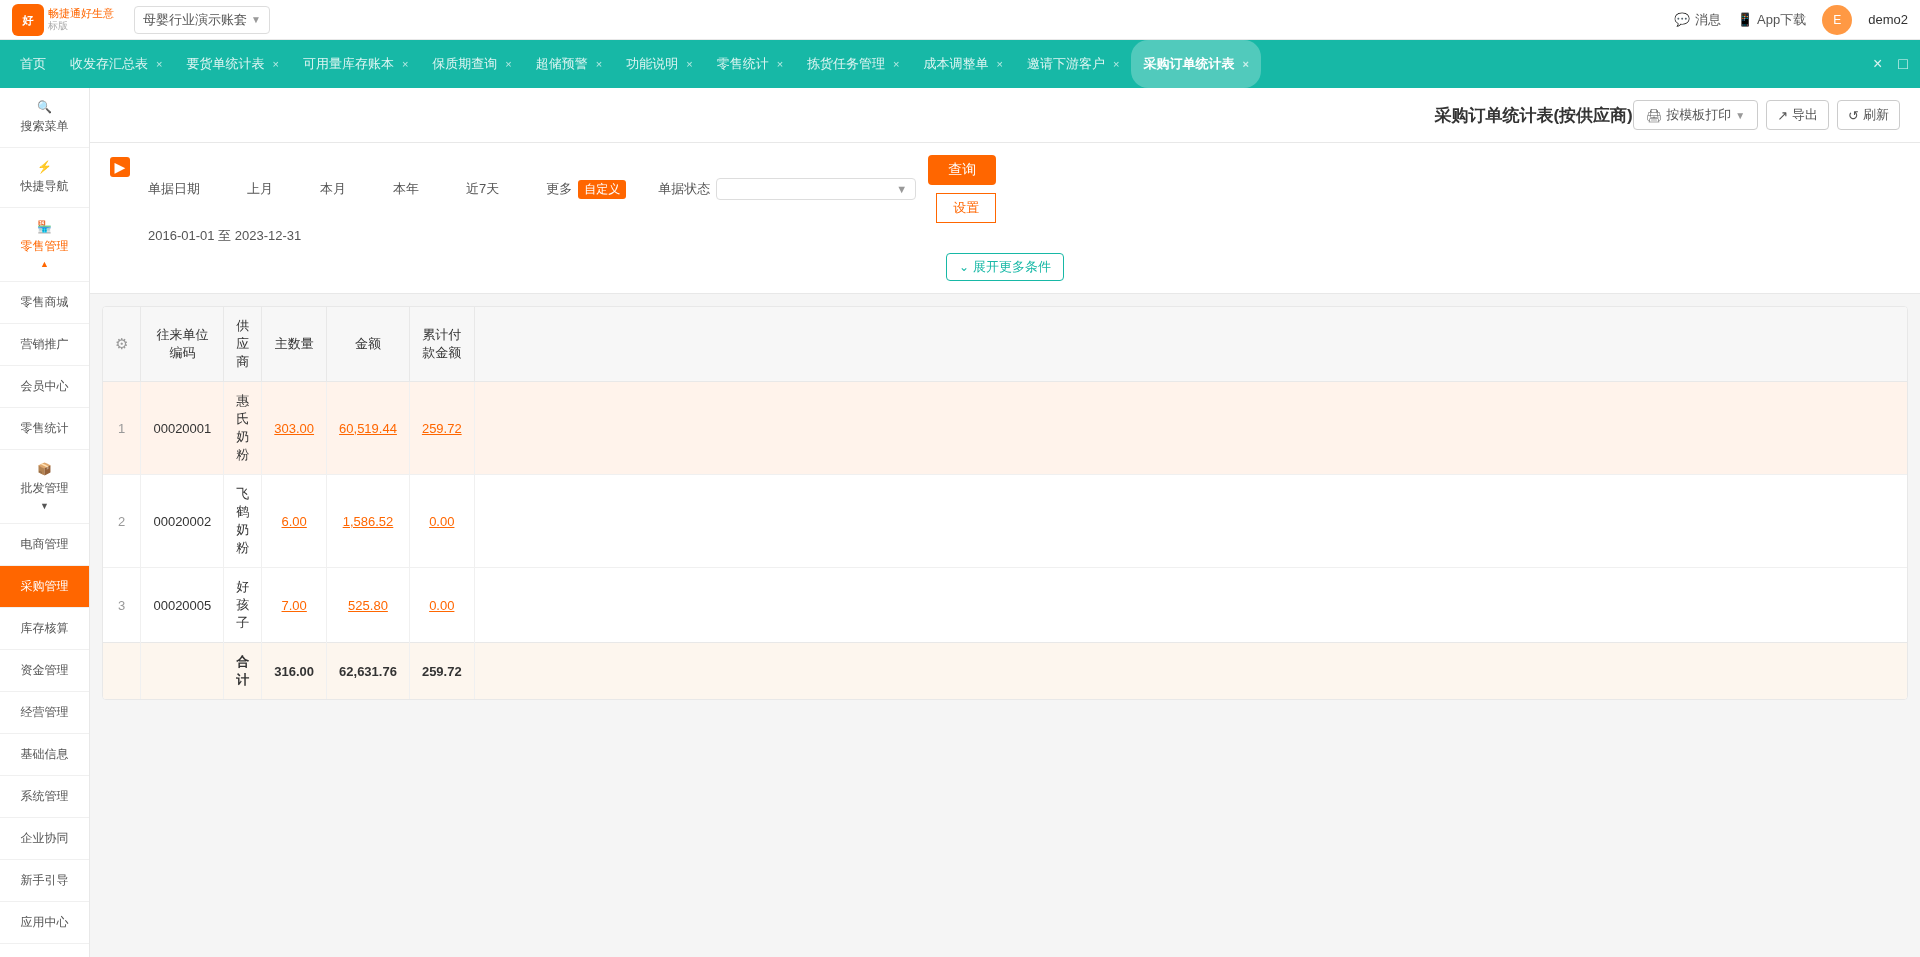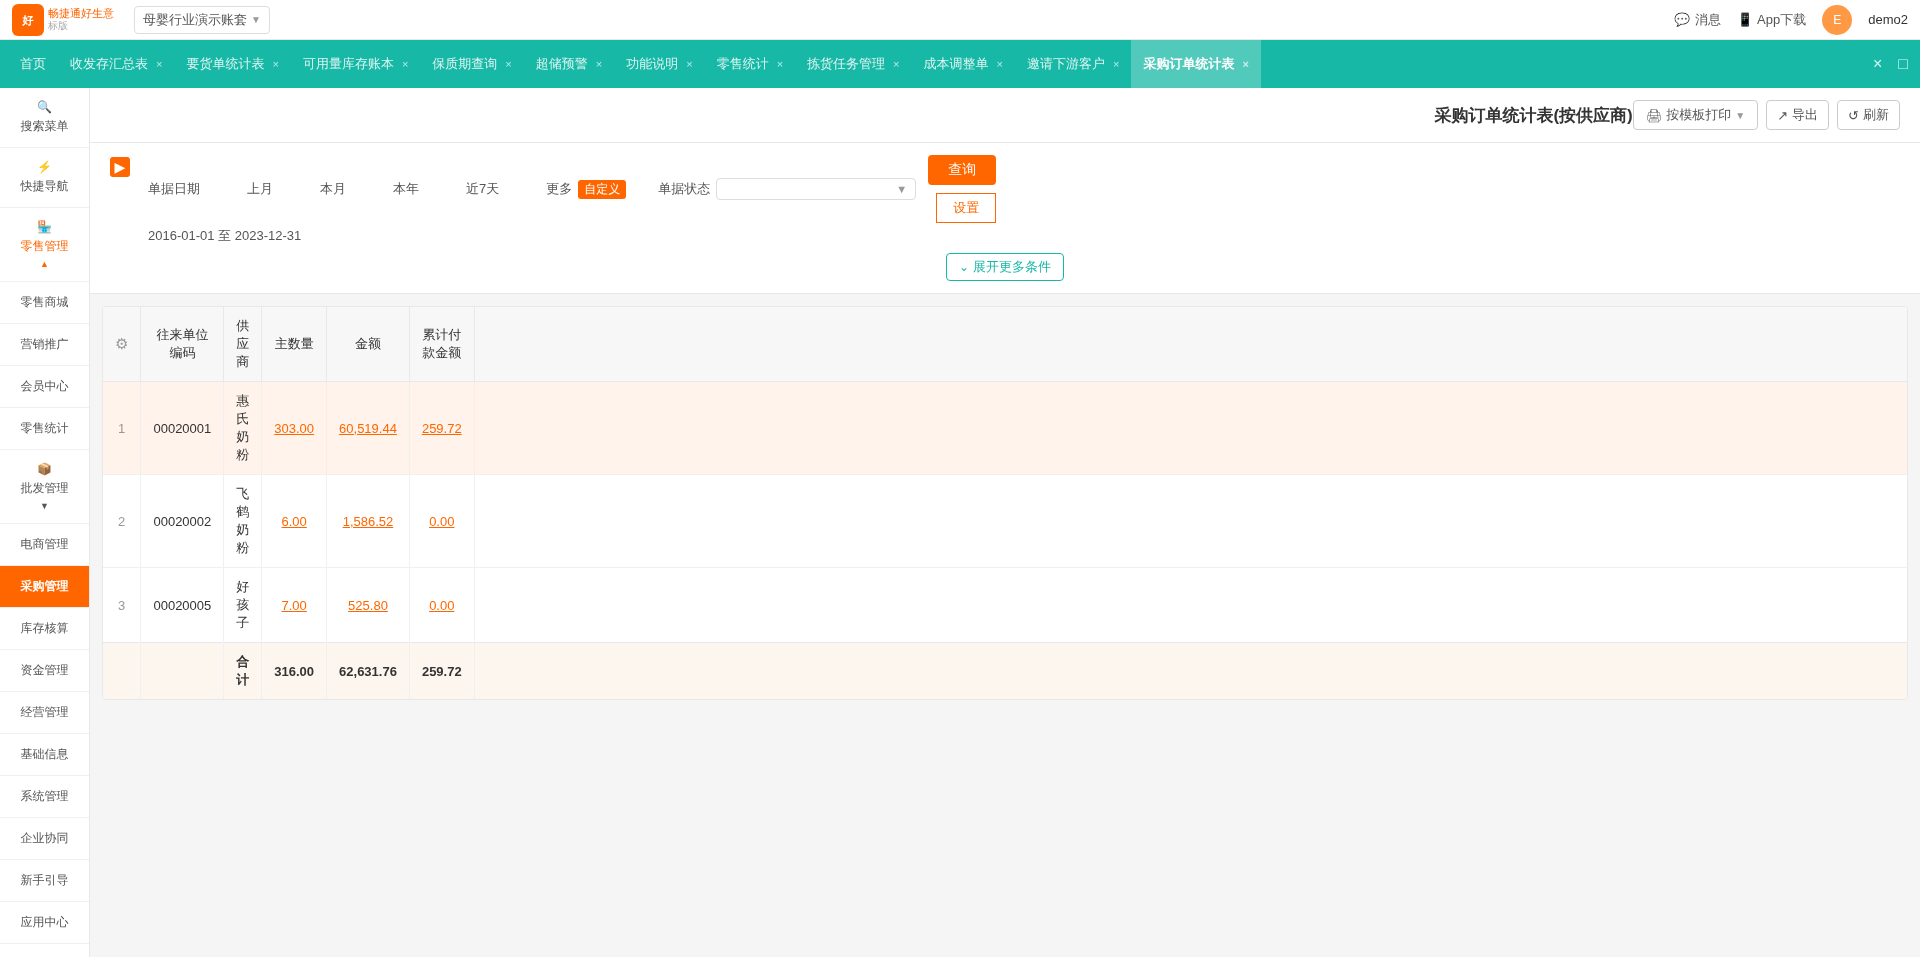--- a/index.html
+++ b/index.html
@@ -12,30 +12,30 @@
     .logo-icon { width: 32px; height: 32px; background: #ff6600; border-radius: 6px; display: flex; align-items: center; justify-content: center; color: white; font-size: 12px; font-weight: bold; }
     .logo-text { font-size: 11px; color: #ff6600; line-height: 1.2; }
     .workspace-selector { display: flex; align-items: center; gap: 4px; color: #555; font-size: 13px; cursor: pointer; padding: 4px 8px; border: 1px solid #ddd; border-radius: 4px; background: #fff; margin-left: 12px; }
     .top-bar-right { display: flex; align-items: center; gap: 16px; }
     .top-btn { display: flex; align-items: center; gap: 4px; color: #555; font-size: 13px; cursor: pointer; }
     .user-avatar { width: 30px; height: 30px; border-radius: 50%; background: #ff9944; display: flex; align-items: center; justify-content: center; color: white; font-size: 13px; overflow: hidden; }
 
     
     .nav-tabs { display: flex; align-items: center; background: #17b8a6; height: 48px; padding: 0 8px; overflow: hidden; }
     .nav-tab { display: flex; align-items: center; gap: 4px; padding: 0 12px; height: 100%; color: rgba(255,255,255,0.85); font-size: 13px; cursor: pointer; white-space: nowrap; position: relative; }
-    .nav-tab.active { background: rgba(255,255,255,0.25); color: #fff; font-weight: bold; }
+    .nav-tab.active { background: rgba(255,255,255,0.25); color: #fff; font-weight: bold; border-radius: 17px; }
     .nav-tab .close-x { font-size: 11px; color: rgba(255,255,255,0.7); margin-left: 4px; }
     .nav-right-btns { margin-left: auto; display: flex; align-items: center; gap: 8px; }
     .nav-right-btn { color: rgba(255,255,255,0.85); cursor: pointer; font-size: 16px; padding: 0 4px; }
 
     
     .layout { display: flex; height: calc(957px - 80px); }
     .sidebar { width: 90px; background: #fff; border-right: 1px solid #e8e8e8; overflow-y: auto; flex-shrink: 0; }
     .sidebar-item { display: flex; flex-direction: column; align-items: center; justify-content: center; padding: 12px 4px; cursor: pointer; color: #555; font-size: 12px; text-align: center; border-bottom: 1px solid #f0f0f0; gap: 4px; }
-    .sidebar-item.active { background: #ff6600; color: #fff; font-weight: bold; }
+    .sidebar-item.active { background: #ff6600; color: #fff; }
 
     
     .main-content { flex: 1; background: #f5f5f5; overflow: auto; padding: 0; }
     .page-header { background: #fff; padding: 12px 20px; border-bottom: 1px solid #e8e8e8; display: flex; align-items: center; justify-content: flex-end; }
     .page-title { font-size: 17px; color: #333; font-weight: bold; }
     .page-header-actions { display: flex; align-items: center; gap: 8px; }
     .btn-print { display: flex; align-items: center; gap: 4px; padding: 5px 12px; border: 1px solid #ccc; border-radius: 4px; background: #fff; cursor: pointer; font-size: 13px; color: #555; }
     .btn-export { display: flex; align-items: center; gap: 4px; padding: 5px 10px; border: 1px solid #ccc; border-radius: 4px; background: #fff; cursor: pointer; font-size: 13px; color: #555; }
     .btn-refresh { display: flex; align-items: center; gap: 4px; padding: 5px 10px; border: 1px solid #ccc; border-radius: 4px; background: #fff; cursor: pointer; font-size: 13px; color: #555; }
 

